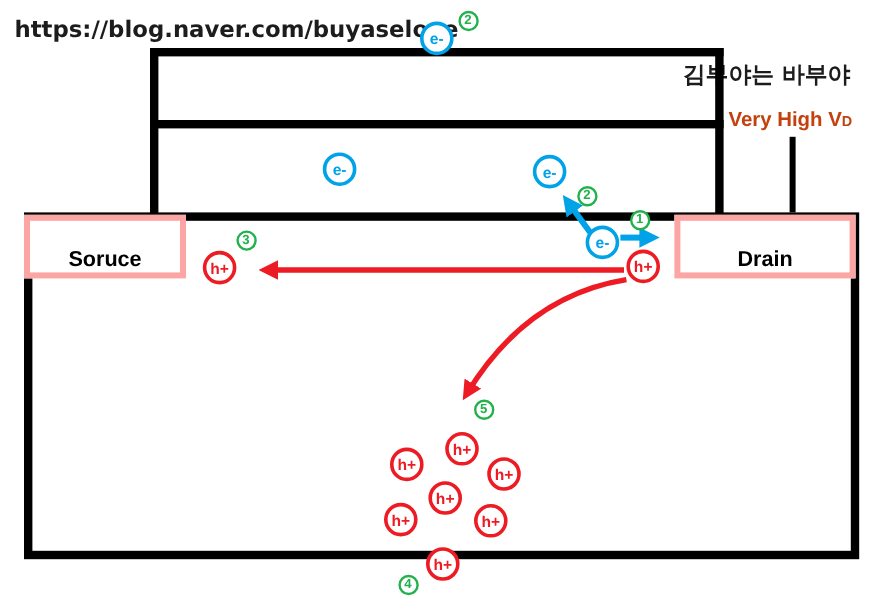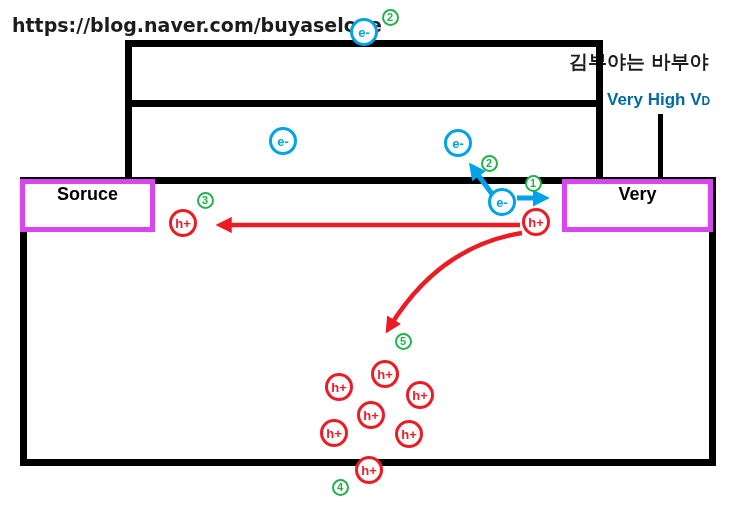--- a/index.html
+++ b/index.html
@@ -17,27 +17,27 @@
   .gate-rect{
     left:125px;top:40px;width:478px;height:140px;box-sizing:border-box;
     border:7px solid #000;border-bottom:none;background:transparent;z-index:1;
   }
   .gate-divider{left:125px;top:100px;width:478px;height:7px;background:#000;z-index:1;}
   .body-rect{
     left:20px;top:177px;width:696px;height:289px;box-sizing:border-box;
     border:7px solid #000;background:transparent;z-index:1;
   }
   .contact-box{
-    box-sizing:border-box;border:5px solid #d946ef;background:#fff;z-index:2;
-    display:flex;align-items:flex-start;justify-content:center;
+    box-sizing:border-box;border:5px solid #fca5a5;background:#fff;z-index:2;
+    display:flex;align-items:flex-end;justify-content:center;
     font-weight:bold;font-size:18px;color:#000;
   }
   .source-box{left:20px;top:179px;width:135px;height:53px;}
   .drain-box{left:562px;top:179px;width:151px;height:53px;}
-  .vd-label{left:607px;top:90px;font-weight:bold;font-size:17px;color:#0369a1;white-space:nowrap;z-index:2;}
+  .vd-label{left:607px;top:90px;font-weight:bold;font-size:17px;color:#c2410c;white-space:nowrap;z-index:2;}
   .vd-label .sub{font-size:12px;}
   .vd-line{left:658px;top:114px;width:5px;height:63px;background:#000;z-index:1;}
   .ehp-label{left:485px;top:244px;font-weight:bold;font-size:19px;color:#a855b8;white-space:nowrap;z-index:4;}
   
   #arrows{left:0;top:0;z-index:3;}
   
   .particle{
     position:absolute;width:28px;height:28px;border-radius:50%;background:#fff;
     box-sizing:border-box;display:flex;align-items:center;justify-content:center;
     font-weight:bold;font-size:13px;z-index:4;line-height:1;
@@ -61,21 +61,21 @@
   <div class="abs handwrite" style="left:569px;top:9px;margin-top:40px;">김부야는 바부야</div>
 
   <div class="abs gate-rect"></div>
   <div class="abs gate-divider"></div>
   <div class="abs body-rect"></div>
 
   <div class="abs contact-box source-box">
     <span>Soruce</span>
   </div>
   <div class="abs contact-box drain-box">
-    <span>Very</span>
+    <span>Drain</span>
   </div>
 
   <div class="abs vd-label"><span>Very High V</span><span class="sub">D</span></div>
   <div class="abs vd-line"></div>
 
 
   <svg id="arrows" class="abs" width="743" height="506" viewBox="0 0 743 506">
     <defs>
       <marker id="headBlue" viewBox="0 0 10 10" refX="6" refY="5" markerWidth="3.4" markerHeight="3.4" orient="auto-start-reverse">
         <path d="M0,0 L10,5 L0,10 z" fill="#00a2e8"></path>

